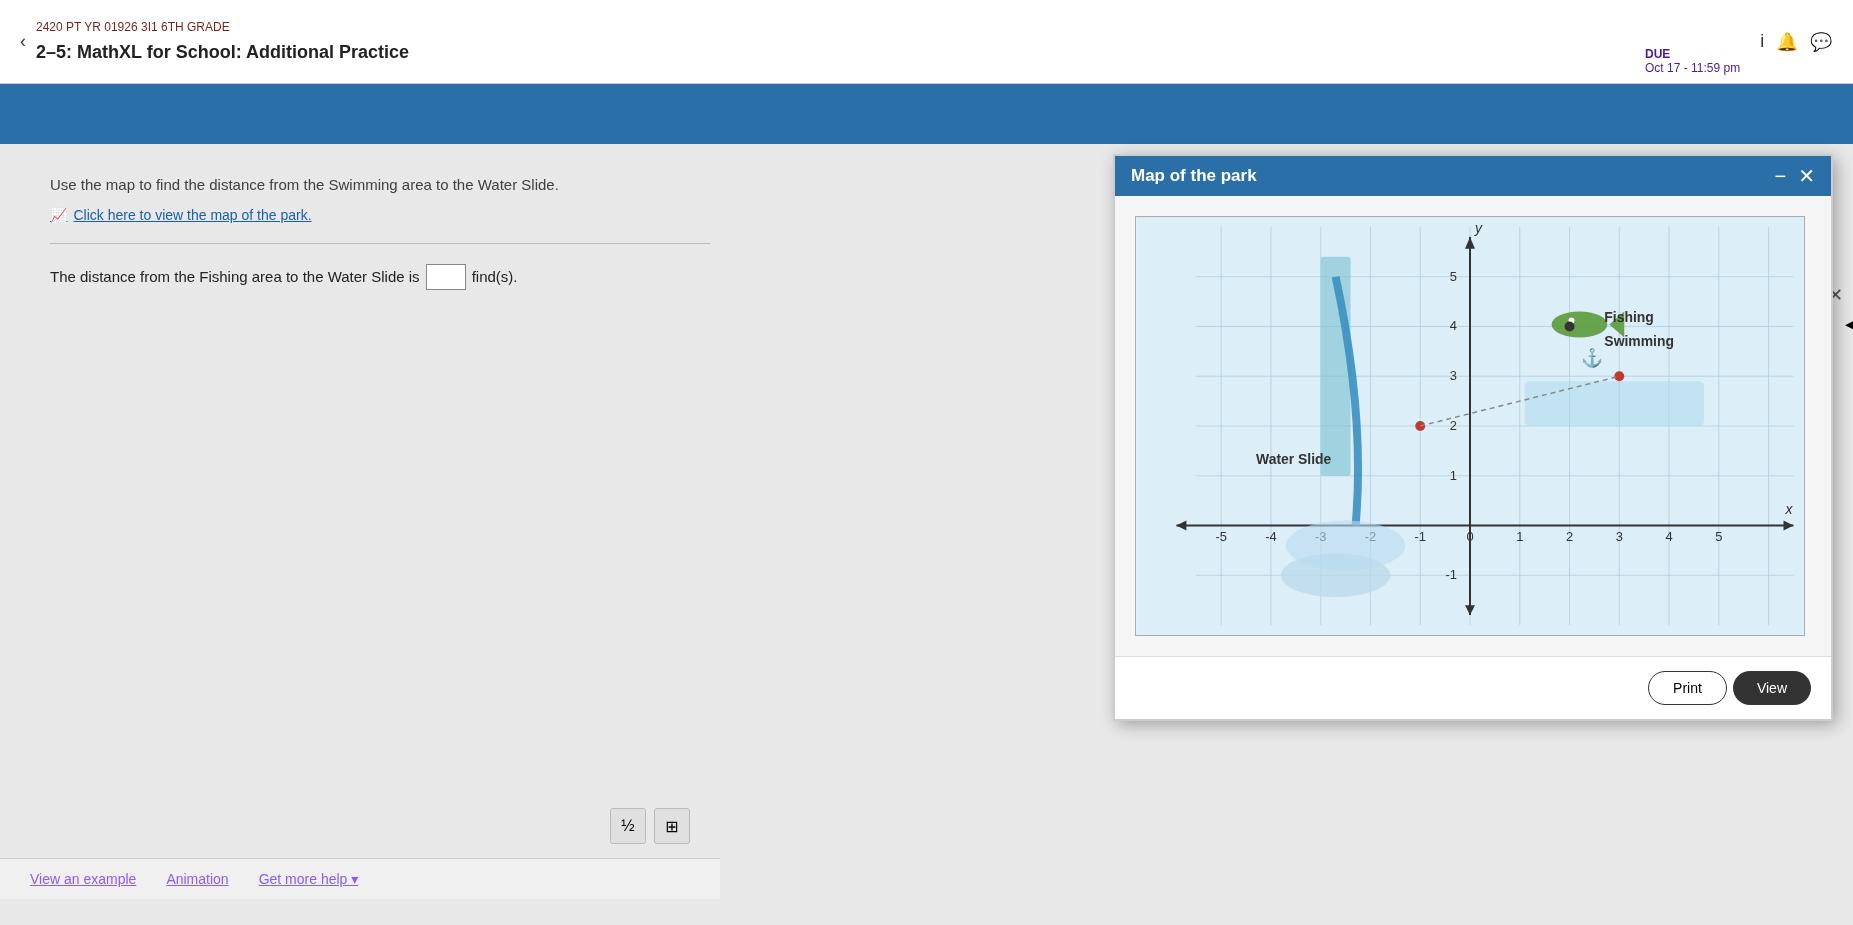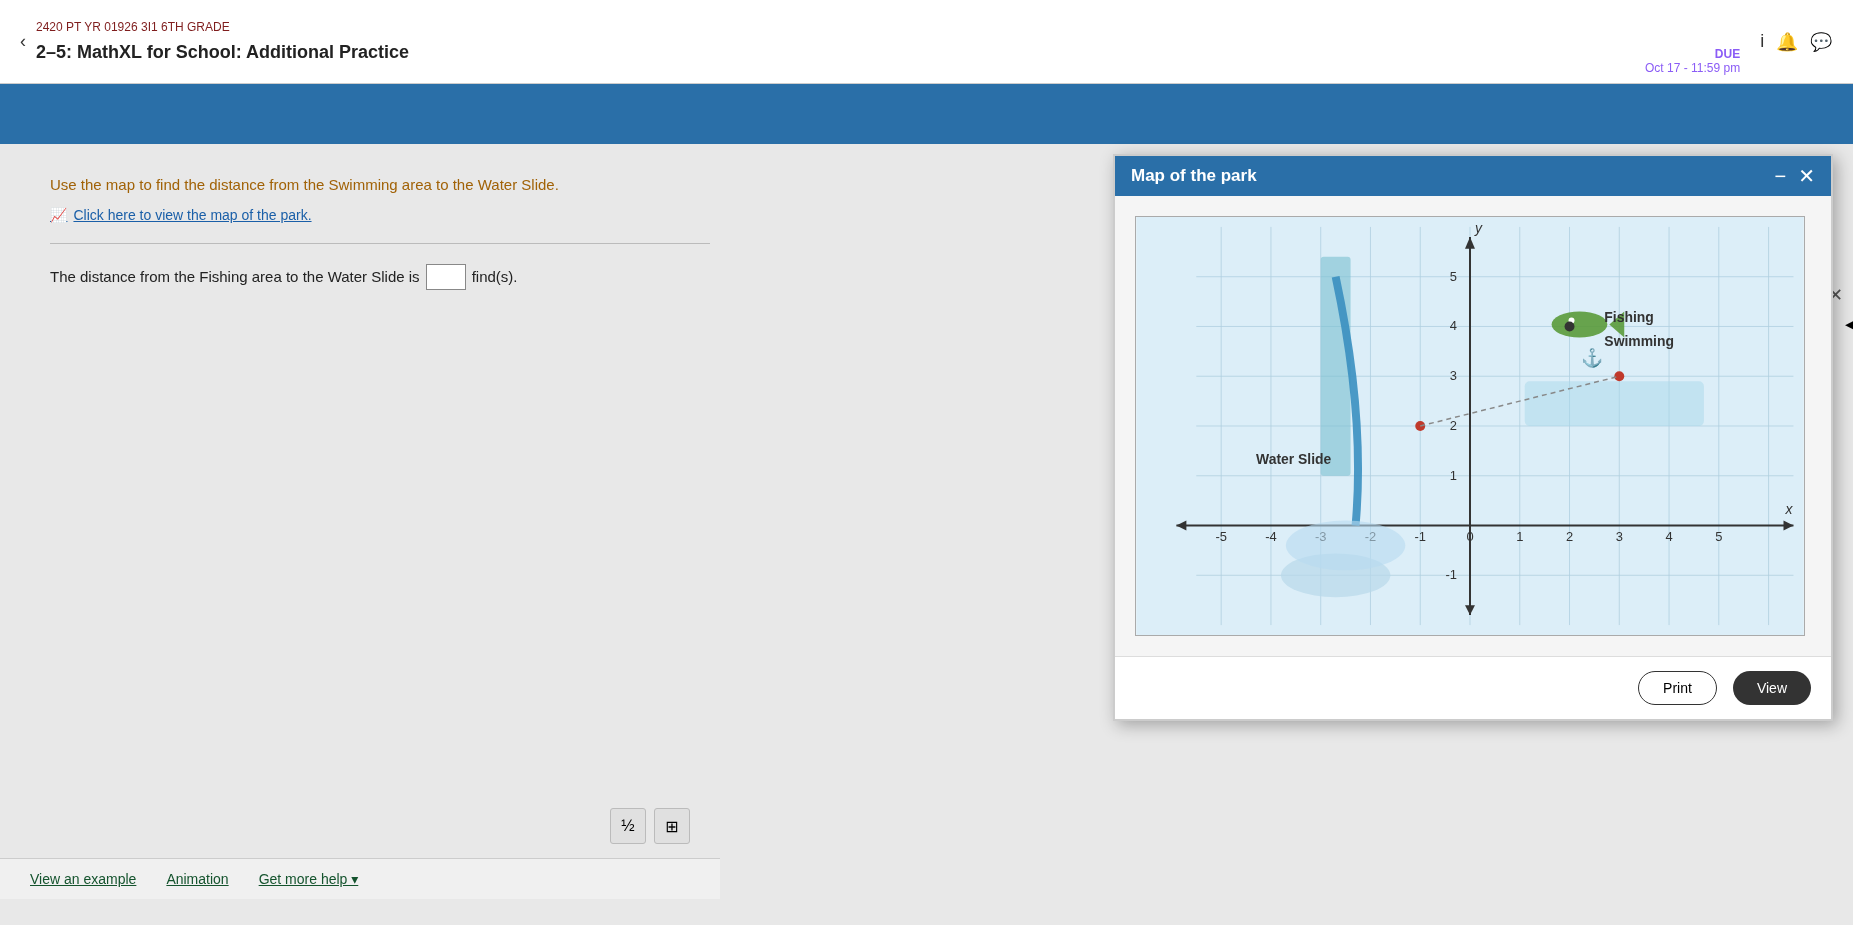--- a/index.html
+++ b/index.html
@@ -31,23 +31,23 @@
       color: #7f1d1d;
     }
     .page-title {
       font-size: 18px;
       font-weight: bold;
       color: #222;
       margin-top: 8px;
     }
     .due-info {
       margin-left: auto;
-      text-align: right;
+      text-align: left;
       font-size: 12px;
-      color: #8b5cf6;
+      color: #4c1d95;
       margin-top: 39px;
     }
     .due-label { font-weight: bold; }
     .header-icons {
       display: flex;
       gap: 12px;
       align-items: center;
       margin-left: 10px;
     }
     .header-icon {
@@ -73,21 +73,21 @@
     }
 
     
     .left-panel {
       flex: 1;
       max-width: 700px;
       padding: 10px 10px 10px 30px;
     }
     .question-text {
       font-size: 15px;
-      color: #a16207;
+      color: #404040;
       margin-bottom: 10px;
       line-height: 1.5;
     }
     .view-map-link {
       font-size: 14px;
       color: #1a5fa8;
       cursor: pointer;
       text-decoration: underline;
       display: flex;
       align-items: center;
@@ -123,21 +123,21 @@
       width: 720px;
       padding: 12px 30px;
       display: flex;
       align-items: center;
       gap: 30px;
       background: #f0f0f0;
       border-top: 1px solid #ccc;
     }
     .bottom-action-btn {
       font-size: 14px;
-      color: #14532d;
+      color: #8b5cf6;
       cursor: pointer;
       text-decoration: underline;
       background: none;
       border: none;
     }
     .toolbar-icon-btn {
       width: 36px;
       height: 36px;
       background: #e0e0e0;
       border: 1px solid #bbb;
@@ -205,21 +205,21 @@
     .coordinate-svg {
       width: 100%;
       height: 100%;
     }
 
     
     .map-modal-footer {
       padding: 14px 20px;
       display: flex;
       justify-content: flex-end;
-      gap: 16px;
+      gap: 6px;
       background: #fff;
       border-top: 1px solid #ddd;
     }
     .btn-print {
       border: 1px solid #333;
       background: #fff;
       padding: 8px 24px;
       border-radius: 20px;
       font-size: 14px;
       cursor: pointer;

